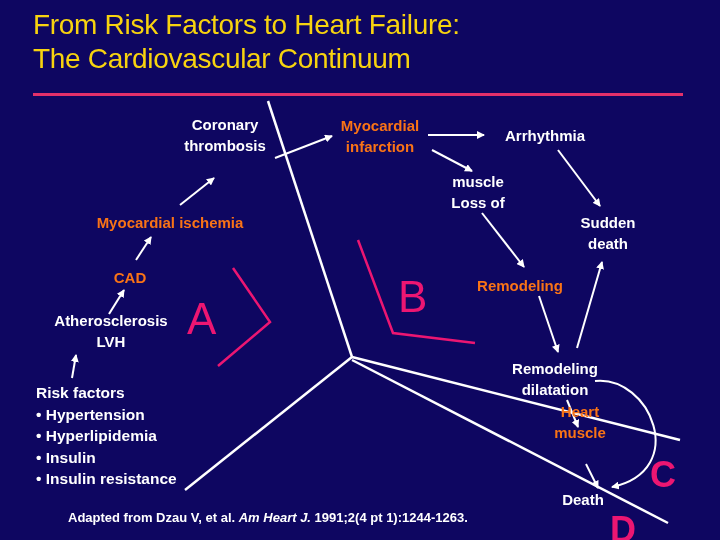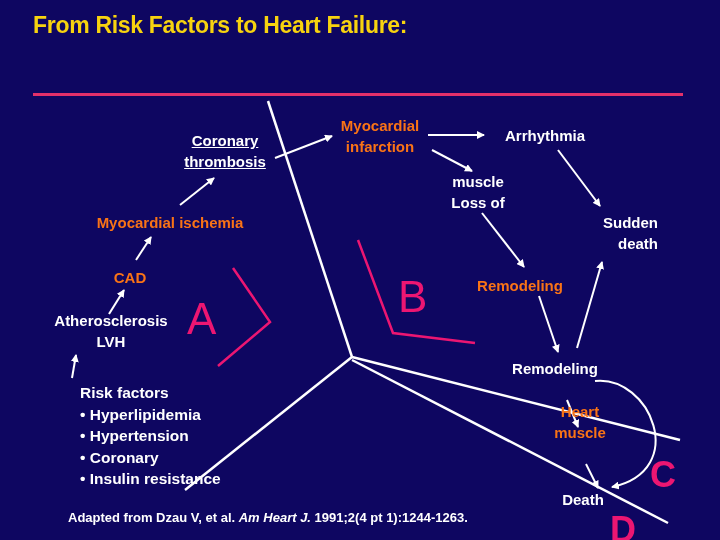--- a/index.html
+++ b/index.html
@@ -1,34 +1,35 @@
 <!DOCTYPE html>
 <html><head>
 <meta charset="utf-8">
 <style>
   html, body { margin:0; padding:0; }
   body { width:720px; height:540px; background:#0e0661; position:relative; overflow:hidden;
          font-family:"Liberation Sans", sans-serif; }
-  .title { position:absolute; left:33px; top:8px; color:#f7d30f; font-weight:bold; font-size:23px; line-height:34px; letter-spacing:-0.3px; }
+  .title { position:absolute; left:33px; top:8px; color:#f7d30f; font-weight:normal; font-size:28px; line-height:34px; letter-spacing:-0.3px; }
   .rule { position:absolute; left:33px; top:93px; width:650px; height:3px; background:#e3306a; }
   svg.lines { position:absolute; left:0; top:0; }
   .node { position:absolute; text-align:center; font-weight:bold; font-size:15px; line-height:21px; color:#ffffff; white-space:nowrap; }
   .node.y { color:#f97316; }
   .risk { position:absolute; left:36px; top:382px; color:#fff; font-weight:bold; font-size:15.5px; line-height:21.5px; }
-  .risk div { white-space:nowrap;margin-left:44px; }
+  .risk div { white-space:nowrap; }
   .letter { position:absolute; color:#ec1672; font-size:44px; line-height:44px; font-family:"Liberation Sans", sans-serif; }
   .letter.bold { font-weight:bold; font-size:36px; }
   .cite { position:absolute; left:68px; top:510px; color:#fff; font-size:13px; font-weight:bold; white-space:nowrap; }
   .cite i { font-style:italic; }
 </style>
 </head>
 <body>
 
 <div class="title">
   <div>From Risk Factors to Heart Failure:</div>
+  <div>The Cardiovascular Continuum</div>
 </div>
 <div class="rule"></div>
 
 <svg class="lines" width="720" height="540">
   <defs>
     <marker id="ah" markerWidth="8" markerHeight="8" refX="7" refY="4" orient="auto" markerUnits="userSpaceOnUse">
       <path d="M0,0 L8,4 L0,8 Z" fill="#fff"></path>
     </marker>
   </defs>
 
@@ -55,58 +56,59 @@
     <line x1="558" y1="150" x2="600" y2="206"></line>
     <line x1="482" y1="213" x2="524" y2="267"></line>
     <line x1="539" y1="296" x2="558" y2="352"></line>
     <line x1="577" y1="348" x2="602" y2="262"></line>
     <line x1="567" y1="400" x2="578" y2="427"></line>
     <line x1="586" y1="464" x2="598" y2="488"></line>
     <path d="M595,381 C650,375 690,470 612,487"></path>
   </g>
 </svg>
 
-<div class="node" style="left:170px;top:130px;width:110px;text-decoration:underline;">
+<div class="node" style="left:170px;top:114px;width:110px;">
   <div>Coronary</div>
   <div>thrombosis</div>
 </div>
 <div class="node y" style="left:330px;top:115px;width:100px;">
   <div>Myocardial</div>
   <div>infarction</div>
 </div>
 <div class="node" style="left:490px;top:125px;width:110px;">Arrhythmia</div>
 <div class="node" style="left:428px;top:171px;width:100px;">
   <div>muscle</div>
   <div>Loss of</div>
 </div>
-<div class="node" style="left:558px;top:212px;width:100px;text-align:right;">
+<div class="node" style="left:558px;top:212px;width:100px;">
   <div>Sudden</div>
   <div>death</div>
 </div>
 <div class="node y" style="left:70px;top:212px;width:200px;">Myocardial ischemia</div>
 <div class="node y" style="left:460px;top:275px;width:120px;text-align:center;">Remodeling</div>
 <div class="node y" style="left:100px;top:267px;width:60px;">CAD</div>
 <div class="node" style="left:36px;top:310px;width:150px;">
   <div>Atherosclerosis</div>
   <div>LVH</div>
 </div>
 <div class="node" style="left:500px;top:358px;width:110px;">
   <div>Remodeling</div>
+  <div>dilatation</div>
 </div>
 <div class="node y" style="left:540px;top:401px;width:80px;">
   <div>Heart</div>
   <div>muscle</div>
 </div>
 <div class="node" style="left:548px;top:489px;width:70px;">Death</div>
 
 <div class="risk">
   <div>Risk factors</div>
+  <div>• Hypertension</div>
   <div>• Hyperlipidemia</div>
-  <div>• Hypertension</div>
-  <div>• Coronary</div>
+  <div>• Insulin</div>
   <div>• Insulin resistance</div>
 </div>
 
 <div class="letter" style="left:187px;top:297px;">A</div>
 <div class="letter" style="left:398px;top:275px;">B</div>
 <div class="letter bold" style="left:650px;top:453px;">C</div>
 <div class="letter bold" style="left:610px;top:508px;">D</div>
 
 <div class="cite"><span>Adapted from Dzau V, et al. </span><i>Am Heart J.</i><span> 1991;2(4 pt 1):1244-1263.</span></div>
 

